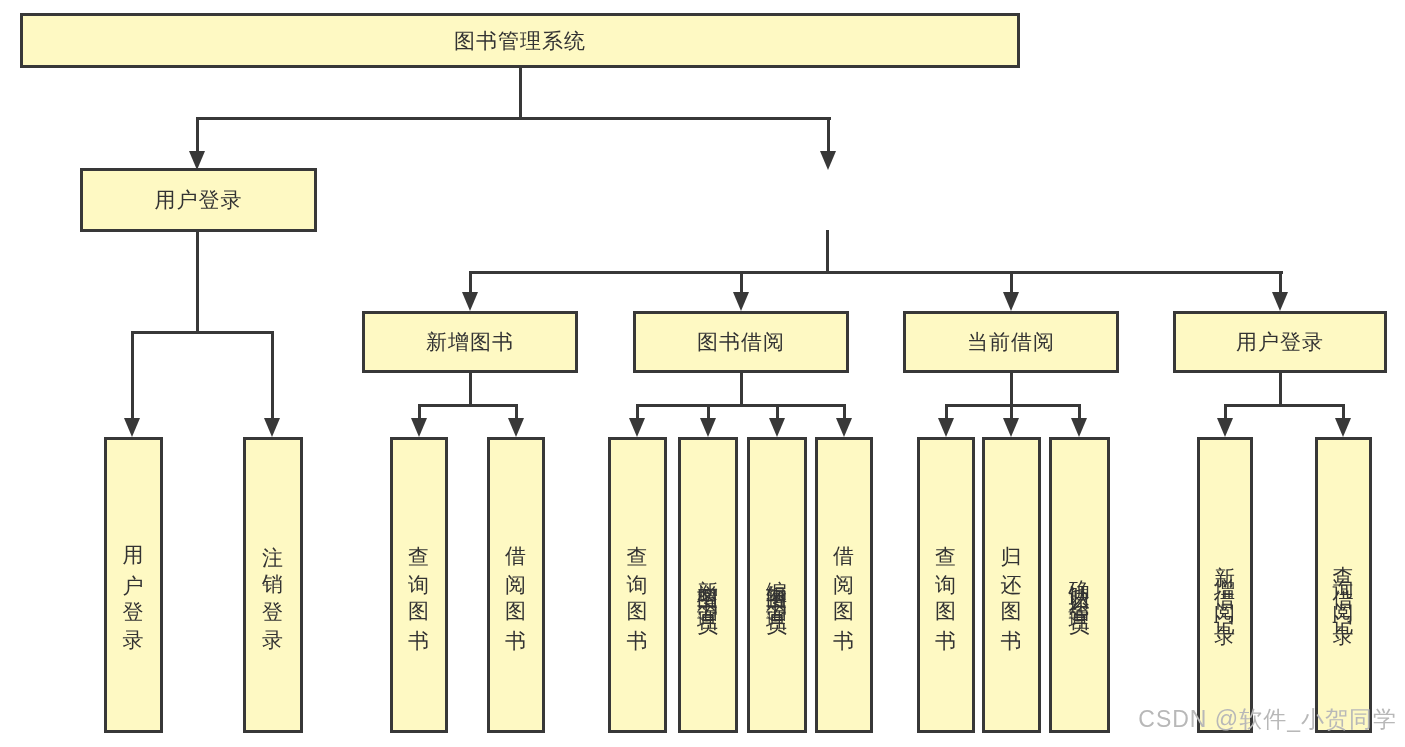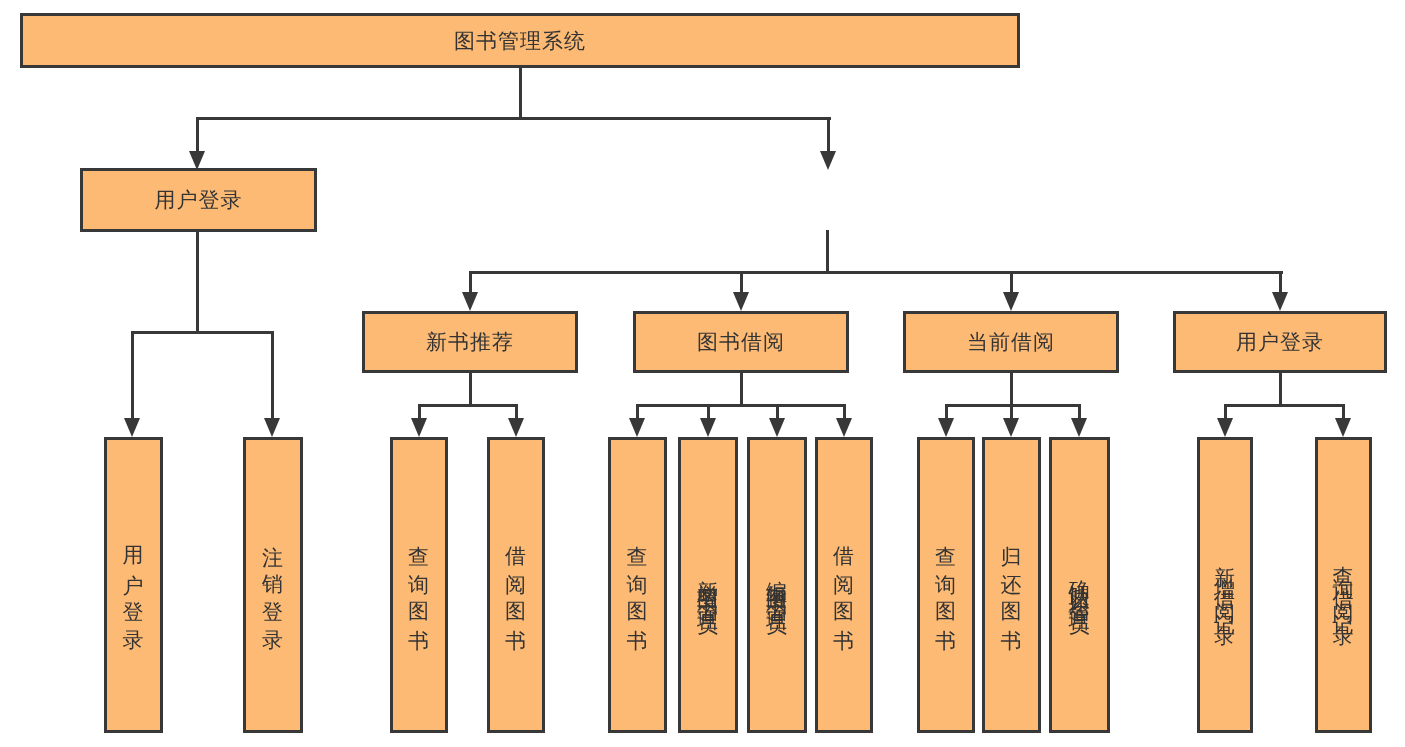--- a/index.html
+++ b/index.html
@@ -7,21 +7,21 @@
     --text:#333333;
     --wm:#b8b8b8;
   }
   html,body{margin:0;padding:0;background:#fff;}
   .canvas{
     position:relative;width:1405px;height:747px;background:#fff;overflow:hidden;
     font-family:"Liberation Sans","DejaVu Sans",sans-serif;color:var(--text);
   }
   .node{
     position:absolute;box-sizing:border-box;border:3px solid var(--line);
-    background:#fdba74;display:flex;align-items:center;justify-content:center;
+    background:#fef9c3;display:flex;align-items:center;justify-content:center;
   }
   .node .hlabel{font-size:21px;letter-spacing:1px;white-space:nowrap;}
   .vbox{flex-direction:column;}
   .vtext{
     writing-mode:vertical-rl;text-orientation:mixed;
     font-size:21px;line-height:1;white-space:nowrap;
   }
   .h{position:absolute;height:3px;background:var(--line);}
   .v{position:absolute;width:3px;background:var(--line);}
   .arrow{
@@ -66,21 +66,21 @@
   <div class="v" style="left:469px;top:271px;height:24px;"></div>
   <div class="arrow" style="left:462px;top:292px;"></div>
   <div class="v" style="left:740px;top:271px;height:24px;"></div>
   <div class="arrow" style="left:733px;top:292px;"></div>
   <div class="v" style="left:1010px;top:271px;height:24px;"></div>
   <div class="arrow" style="left:1003px;top:292px;"></div>
   <div class="v" style="left:1279px;top:271px;height:24px;"></div>
   <div class="arrow" style="left:1272px;top:292px;"></div>
 
   <div class="node" style="left:362px;top:311px;width:216px;height:62px;">
-    <span class="hlabel">新书推荐</span>
+    <span class="hlabel">新增图书</span>
   </div>
   <div class="node" style="left:633px;top:311px;width:216px;height:62px;">
     <span class="hlabel">图书借阅</span>
   </div>
   <div class="node" style="left:903px;top:311px;width:216px;height:62px;">
     <span class="hlabel">当前借阅</span>
   </div>
   <div class="node" style="left:1173px;top:311px;width:214px;height:62px;">
     <span class="hlabel">用户登录</span>
   </div>
@@ -156,14 +156,15 @@
     <span class="vtext" style="letter-spacing: 5px;">确认归还（管理员）</span>
   </div>
 
   <div class="node vbox" style="left:1197px;top:437px;width:56px;height:296px;">
     <span class="vtext" style="letter-spacing: 12px;">新增借阅记录</span>
   </div>
   <div class="node vbox" style="left:1315px;top:437px;width:57px;height:296px;">
     <span class="vtext" style="letter-spacing: 12px;">查询借阅记录</span>
   </div>
 
+  <div class="watermark">CSDN @软件_小贺同学</div>
 
 </div>
 
 </body></html>

